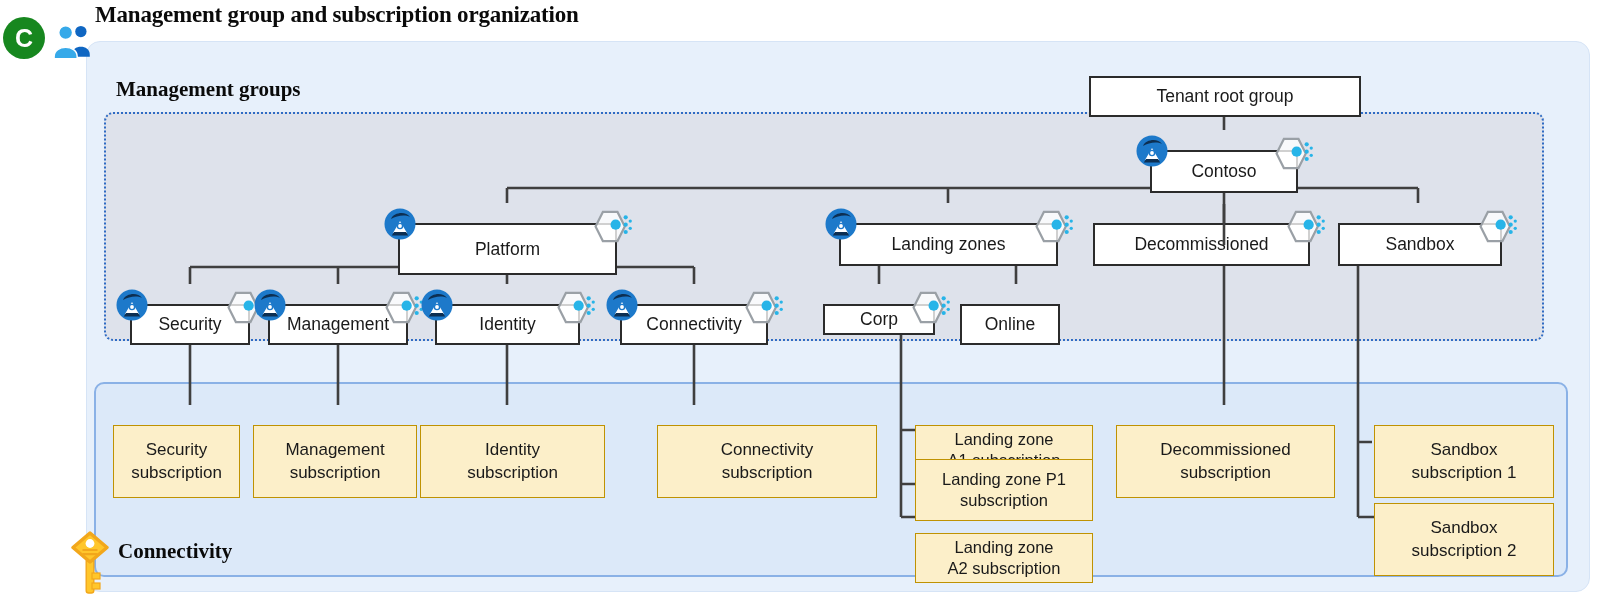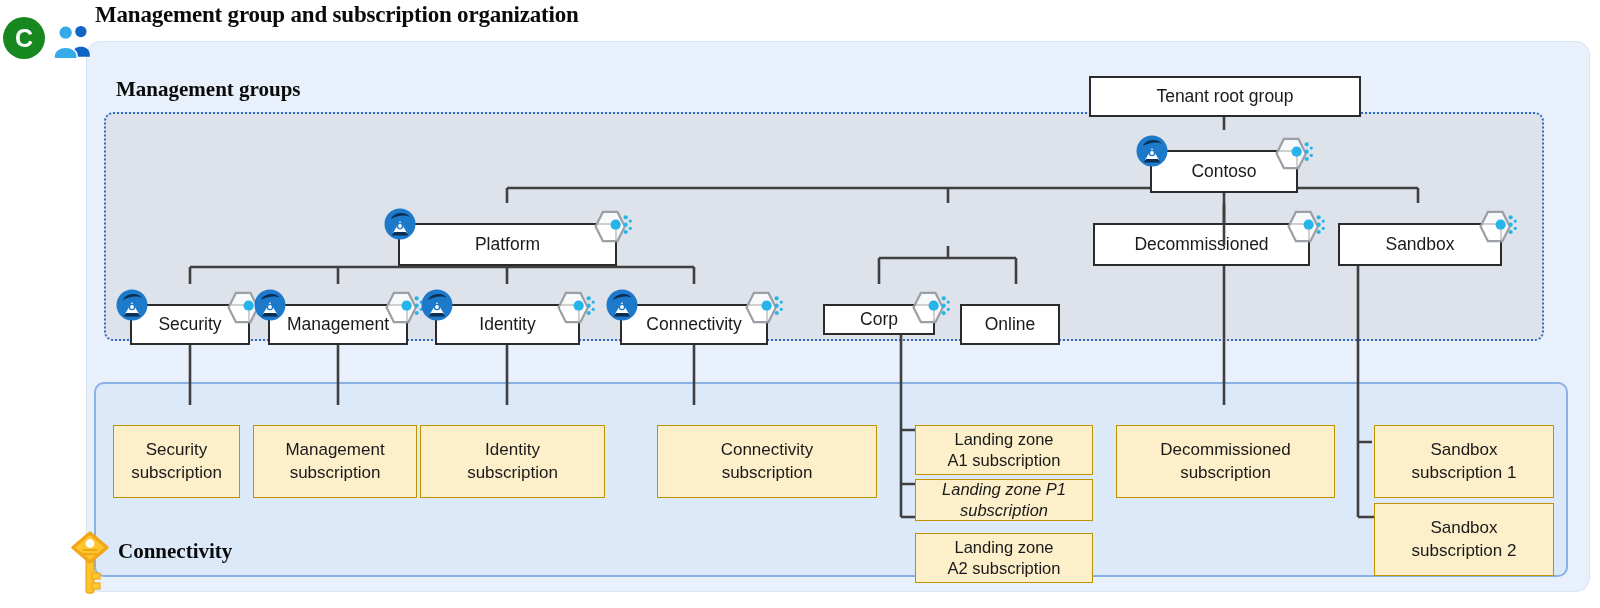--- a/index.html
+++ b/index.html
@@ -102,30 +102,39 @@
   <div class="node" style="left:1150px;top:130px;width:148px;height:43px;">
     <svg class="corner-icon mg-badge">
         <use href="#ico-mg"></use>
       </svg>
     <svg class="corner-icon pol-badge">
         <use href="#ico-hex"></use>
       </svg>
     <span>Contoso</span>
   </div>
 
-  <div class="node" style="left:398px;top:203px;width:219px;height:43px;">
+  <div class="node" style="left:398px;top:203px;width:219px;height:52px;">
     <svg class="corner-icon mg-badge">
         <use href="#ico-mg"></use>
       </svg>
     <svg class="corner-icon pol-badge">
         <use href="#ico-hex"></use>
       </svg>
     <span>Platform</span>
   </div>
 
+  <div class="node" style="left:839px;top:203px;width:219px;height:43px;">
+    <svg class="corner-icon mg-badge">
+        <use href="#ico-mg"></use>
+      </svg>
+    <svg class="corner-icon pol-badge">
+        <use href="#ico-hex"></use>
+      </svg>
+    <span>Landing zones</span>
+  </div>
 
   <div class="node" style="left:1093px;top:203px;width:217px;height:43px;">
     <svg class="corner-icon pol-badge">
         <use href="#ico-hex"></use>
       </svg>
     <span>Decommissioned</span>
   </div>
 
   <div class="node" style="left:1338px;top:203px;width:164px;height:43px;">
     <svg class="corner-icon pol-badge">
@@ -202,21 +211,21 @@
 subscription</span>
   </div>
   <div class="node sub" style="left:657px;top:405px;width:220px;height:73px;">
     <span>Connectivity
 subscription</span>
   </div>
   <div class="node sub small" style="left:915px;top:405px;width:178px;height:50px;">
     <span>Landing zone
 A1 subscription</span>
   </div>
-  <div class="node sub small" style="left:915px;top:459px;width:178px;height:42px;font-style:italic;">
+  <div class="node sub small" style="left:915px;top:439px;width:178px;height:62px;">
     <span>Landing zone P1
 subscription</span>
   </div>
   <div class="node sub small" style="left:915px;top:513px;width:178px;height:50px;">
     <span>Landing zone
 A2 subscription</span>
   </div>
   <div class="node sub" style="left:1116px;top:405px;width:219px;height:73px;">
     <span>Decommissioned
 subscription</span>

